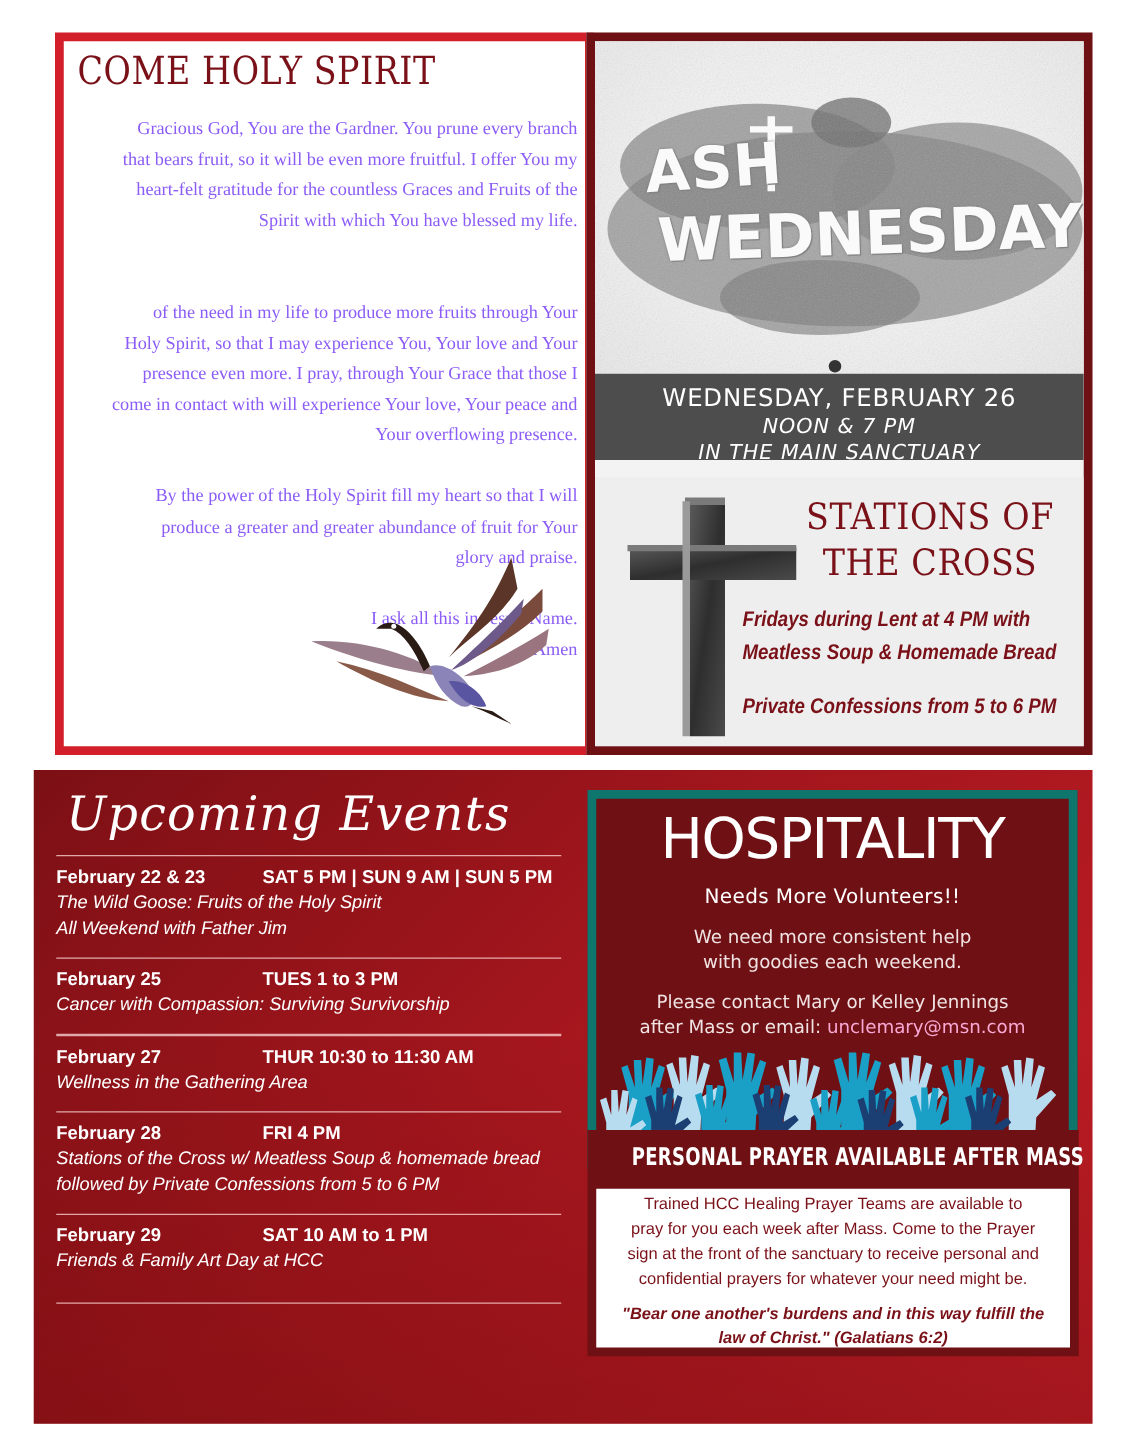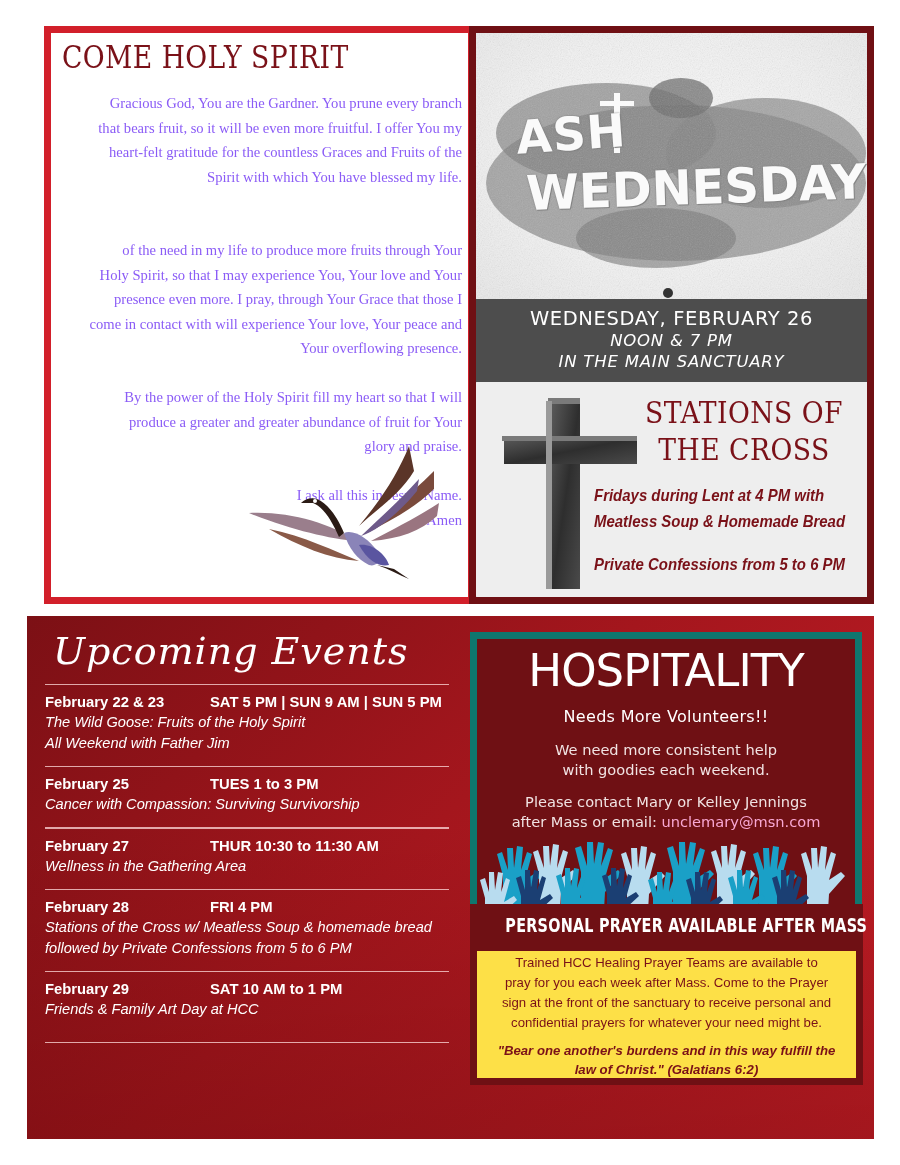--- a/index.html
+++ b/index.html
@@ -39,21 +39,21 @@
   }
   .ash-photo svg { position: absolute; left: 0; top: 0; }
   .ash-word {
     position: absolute; font-family: "DejaVu Sans", sans-serif; font-weight: bold;
     color: #fafafa; letter-spacing: 1px;
     text-shadow: 0 0 2px #777, 1px 1px 0 #888;
   }
   .ash-word.w1 { left: 40px; top: 74px; font-size: 46px; transform: rotate(-4deg); }
   .ash-word.w2 { left: 50px; top: 126px; font-size: 48px; transform: rotate(-2deg); letter-spacing: 0; }
   .ash-band {
-    position: absolute; left: 0; top: 266px; width: 391px; height: 83px;
+    position: absolute; left: 0; top: 266px; width: 391px; height: 69px;
     background: #4d4d4d; color: #fff; text-align: center;
     font-family: "DejaVu Sans", sans-serif;
   }
   .ash-band .l1 { font-size: 19.5px; margin-top: 8px; letter-spacing: 0.6px; font-weight: normal; }
   .ash-band .l2, .ash-band .l3 { font-size: 16.5px; font-style: italic; line-height: 21px; letter-spacing: 0.8px; }
   .stations {
     position: absolute; left: 0; top: 349px; width: 391px; height: 215px;
     background:
       linear-gradient(120deg, rgba(200,200,200,0.35) 0 1px, transparent 1px 18px),
       linear-gradient(35deg, rgba(190,190,190,0.3) 0 1px, transparent 1px 26px),
@@ -116,21 +116,21 @@
     position: absolute; left: 470px; top: 904px; width: 393px; height: 181px;
     background: #6f1014; z-index: 2;
   }
   .pp-title {
     text-align: center; color: #fff; font-family: "DejaVu Sans Condensed", "DejaVu Sans", sans-serif;
     font-weight: bold; font-size: 19.5px; letter-spacing: 0.3px; line-height: 44px;
     transform: scaleX(0.82); transform-origin: center; white-space: nowrap;
   }
   .pp-body {
     position: absolute; left: 7px; top: 47px; width: 379px; height: 127px;
-    background: #fde047; text-align: center; padding-top: 2px;
+    background: #ffffff; text-align: center; padding-top: 2px;
   }
   .pp-text { font-size: 13.2px; line-height: 20px; color: #7a1118; white-space: nowrap; }
   .pp-quote { margin-top: 8px; font-size: 13.2px; line-height: 19px; color: #7a1118; font-weight: bold; font-style: italic; }
 </style>
 </head>
 <body>
 
 <div class="prayer-card">
   <h1 class="prayer-title">COME HOLY SPIRIT</h1>
   <div class="prayer-body">

